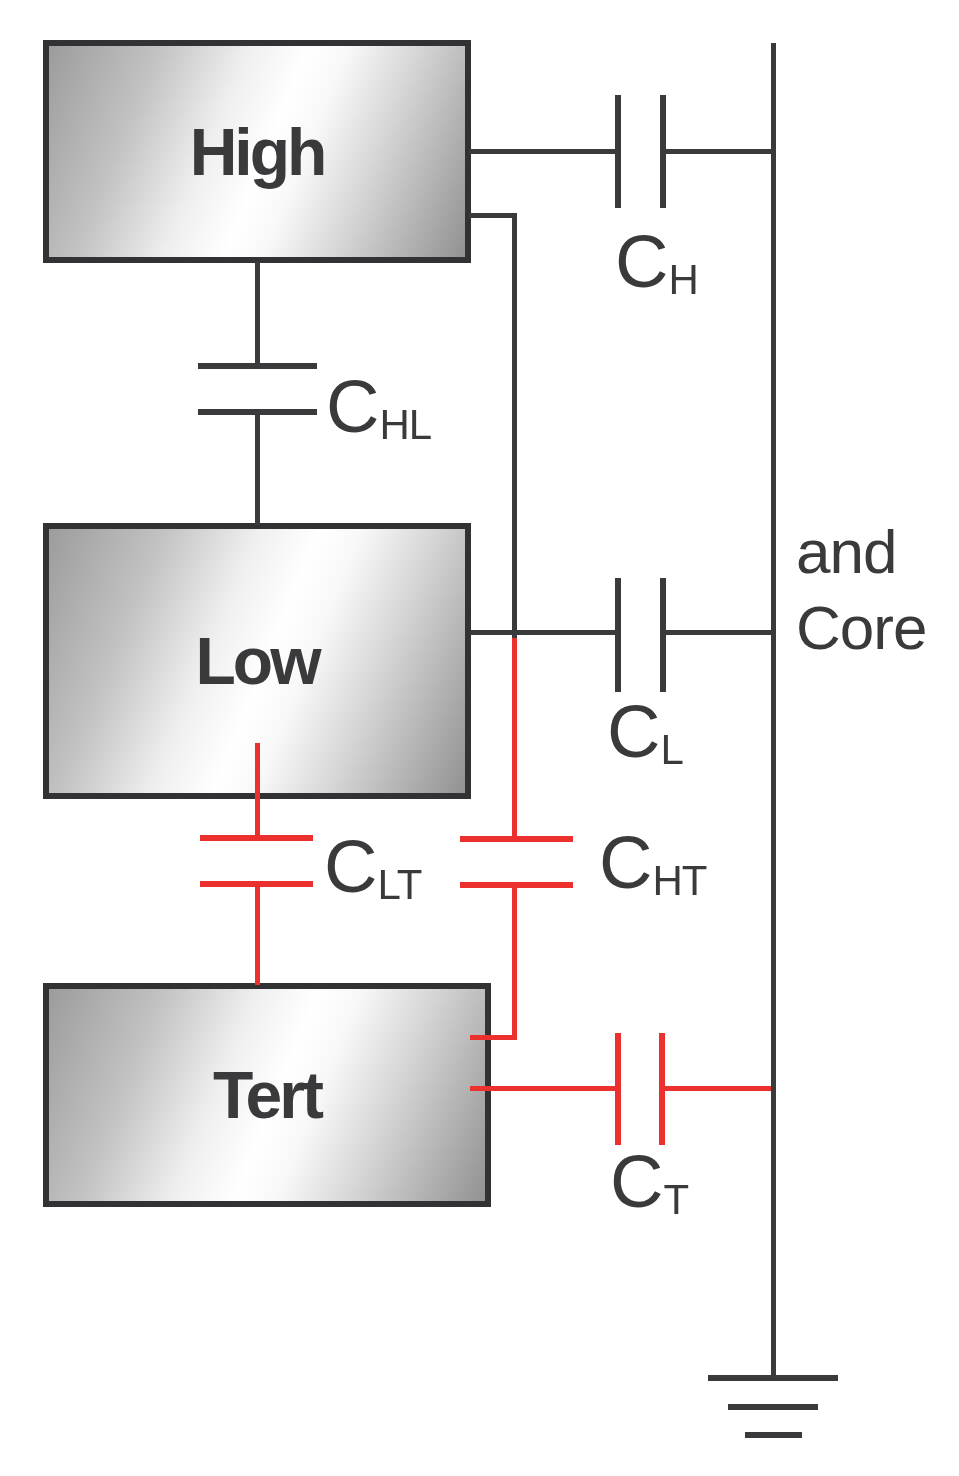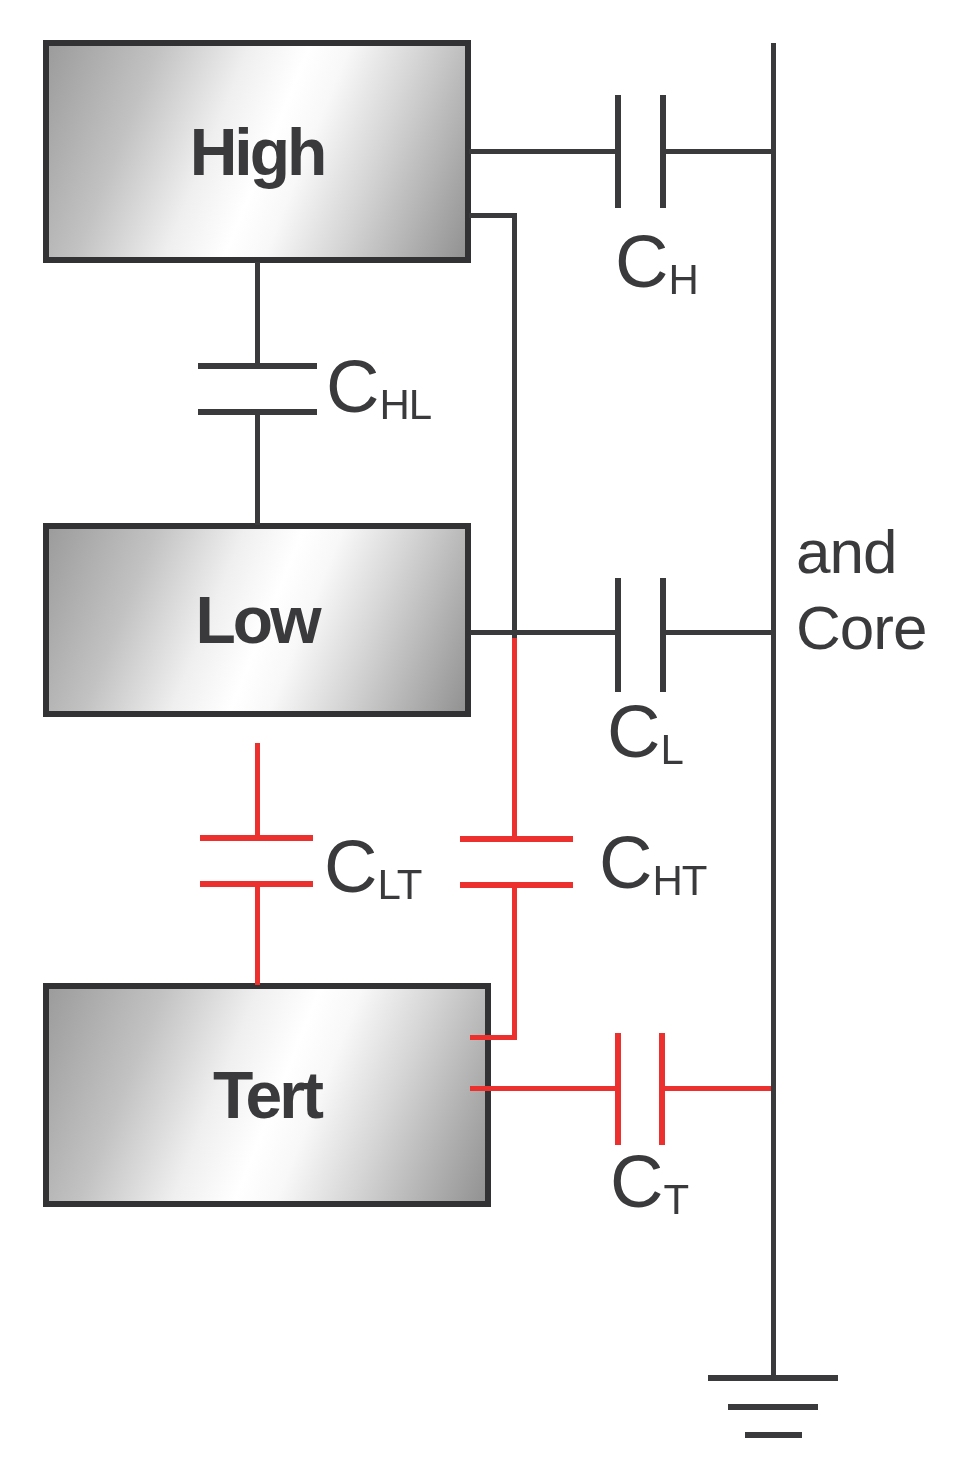--- a/index.html
+++ b/index.html
@@ -48,21 +48,21 @@
 </style>
 </head>
 <body>
 
 <div class="canvas">
 
   <div class="winding" style="left:43px;top:40px;width:428px;height:223px;">
     <span class="winding-label">High</span>
   </div>
 
-  <div class="winding" style="left:43px;top:523px;width:428px;height:194px;justify-content:center;">
+  <div class="winding" style="left:43px;top:523px;width:428px;height:276px;justify-content:center;">
     <span class="winding-label">Low</span>
   </div>
 
   <div class="winding" style="left:43px;top:983px;width:448px;height:224px;">
     <span class="winding-label">Tert</span>
   </div>
 
   <div class="wire" style="left:771px;top:43px;width:5px;height:1336px;"></div>
 
   <div class="wire" style="left:469px;top:149px;width:148px;height:5px;"></div>
@@ -100,21 +100,21 @@
   <div class="wire red" style="left:659px;top:1033px;width:6px;height:112px;"></div>
 
   <div>
     <div class="wire" style="left:708px;top:1375px;width:130px;height:6px;"></div>
     <div class="wire" style="left:728px;top:1404px;width:90px;height:6px;"></div>
     <div class="wire" style="left:745px;top:1432px;width:57px;height:6px;"></div>
   </div>
 
   <div class="cap-label" style="left:615px;top:217px;margin-top:8px;"><span class="csym">C</span><span class="csub">H</span></div>
 
-  <div class="cap-label" style="left:326px;top:350px;"><span class="csym">C</span><span class="csub">HL</span></div>
+  <div class="cap-label" style="left:326px;top:370px;"><span class="csym">C</span><span class="csub">HL</span></div>
 
   <div class="cap-label" style="left:607px;top:695px;text-align:center;"><span class="csym">C</span><span class="csub">L</span></div>
 
   <div class="cap-label" style="left:324px;top:830px;"><span class="csym">C</span><span class="csub">LT</span></div>
 
   <div class="cap-label" style="left:599px;top:826px;"><span class="csym">C</span><span class="csub">HT</span></div>
 
   <div class="cap-label" style="left:610px;top:1145px;"><span class="csym">C</span><span class="csub">T</span></div>
 
   <div class="tank-label" style="left:796px;top:514px;">

